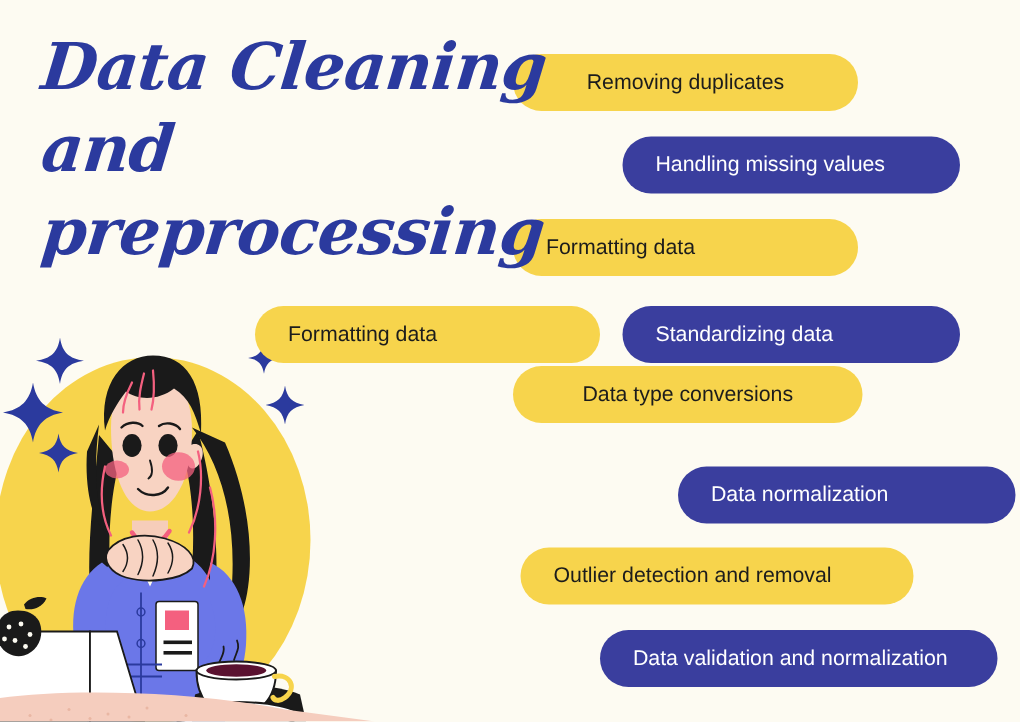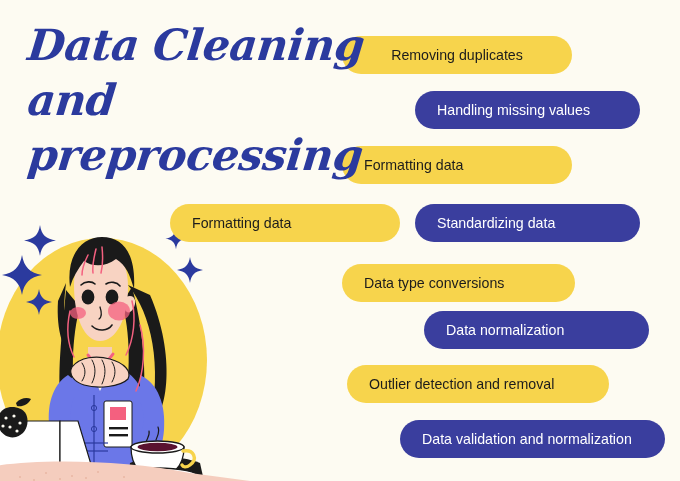--- a/index.html
+++ b/index.html
@@ -226,24 +226,24 @@
       </div>
       <div class="pill yellow" style="left: 342px; top: 146px; width: 230px;">
         <span>Formatting data</span>
       </div>
       <div class="pill yellow" style="left: 170px; top: 204px; width: 230px;">
         <span>Formatting data</span>
       </div>
       <div class="pill blue" style="left: 415px; top: 204px; width: 225px;">
         <span>Standardizing data</span>
       </div>
-      <div class="pill yellow" style="left: 342px; top: 264px; width: 233px;">
+      <div class="pill yellow" style="left: 342px; top: 244px; width: 233px; justify-content: center;">
         <span>Data type conversions</span>
       </div>
-      <div class="pill blue" style="left: 424px; top: 311px; width: 225px;">
+      <div class="pill blue" style="left: 452px; top: 311px; width: 225px;">
         <span>Data normalization</span>
       </div>
       <div class="pill yellow" style="left: 347px; top: 365px; width: 262px;">
         <span>Outlier detection and removal</span>
       </div>
       <div class="pill blue" style="left: 400px; top: 420px; width: 265px;">
         <span>Data validation and normalization</span>
       </div>
     </div>
 

